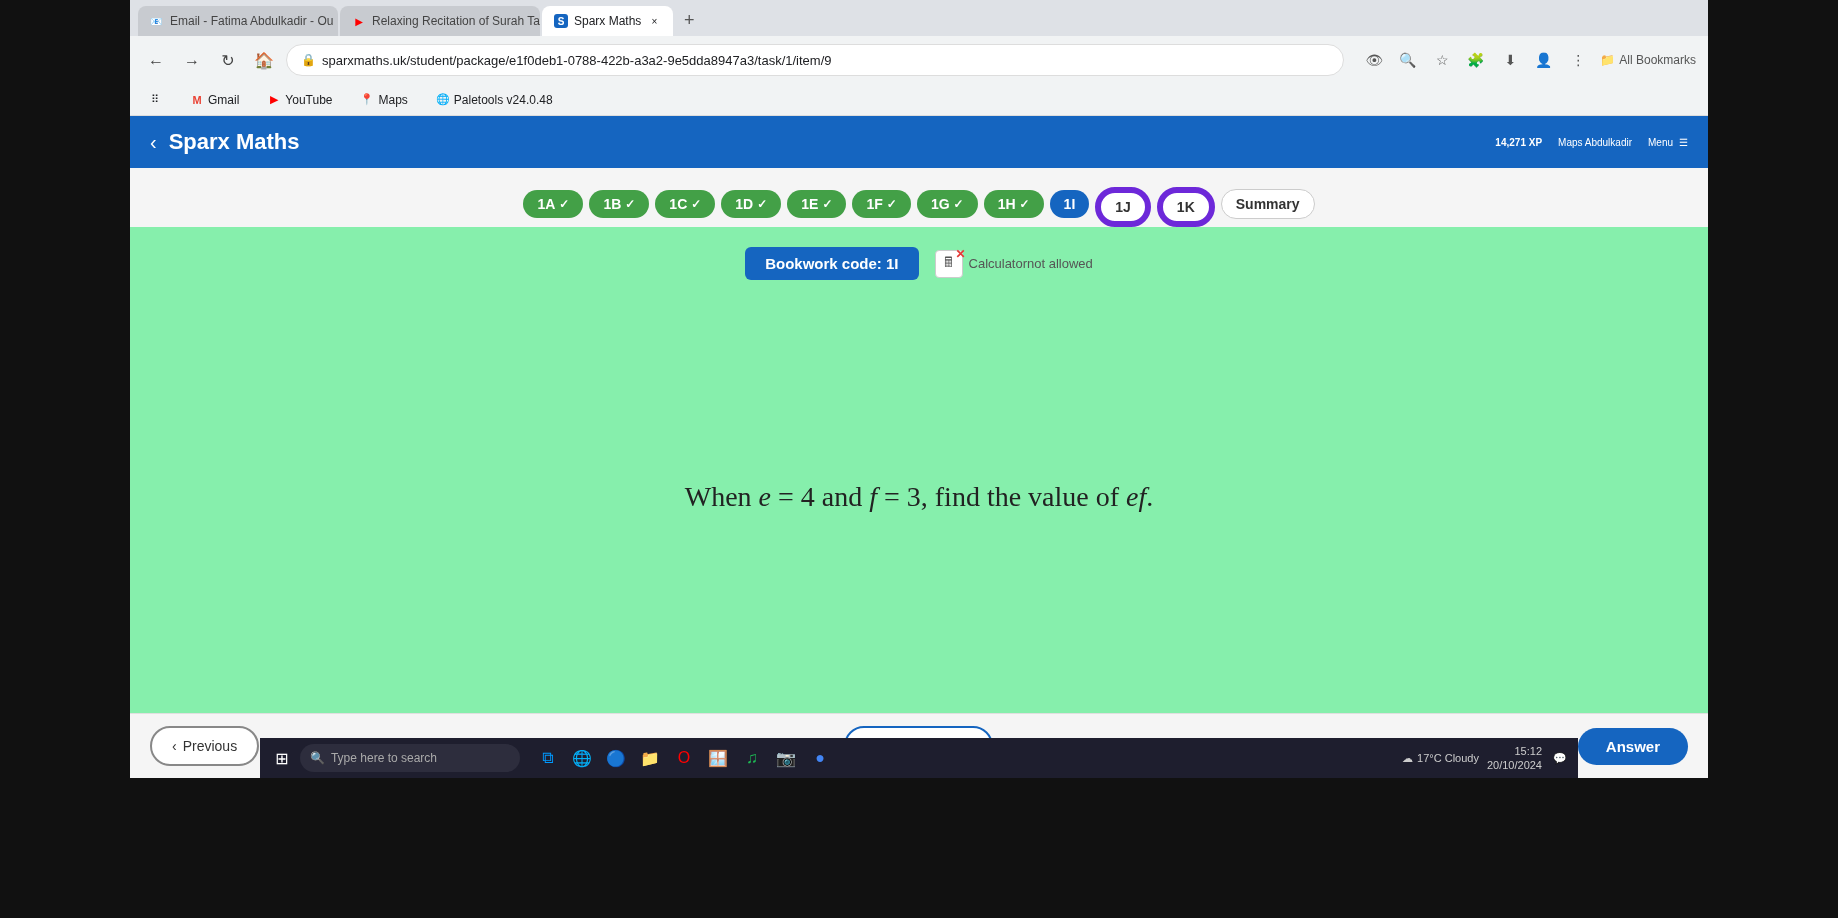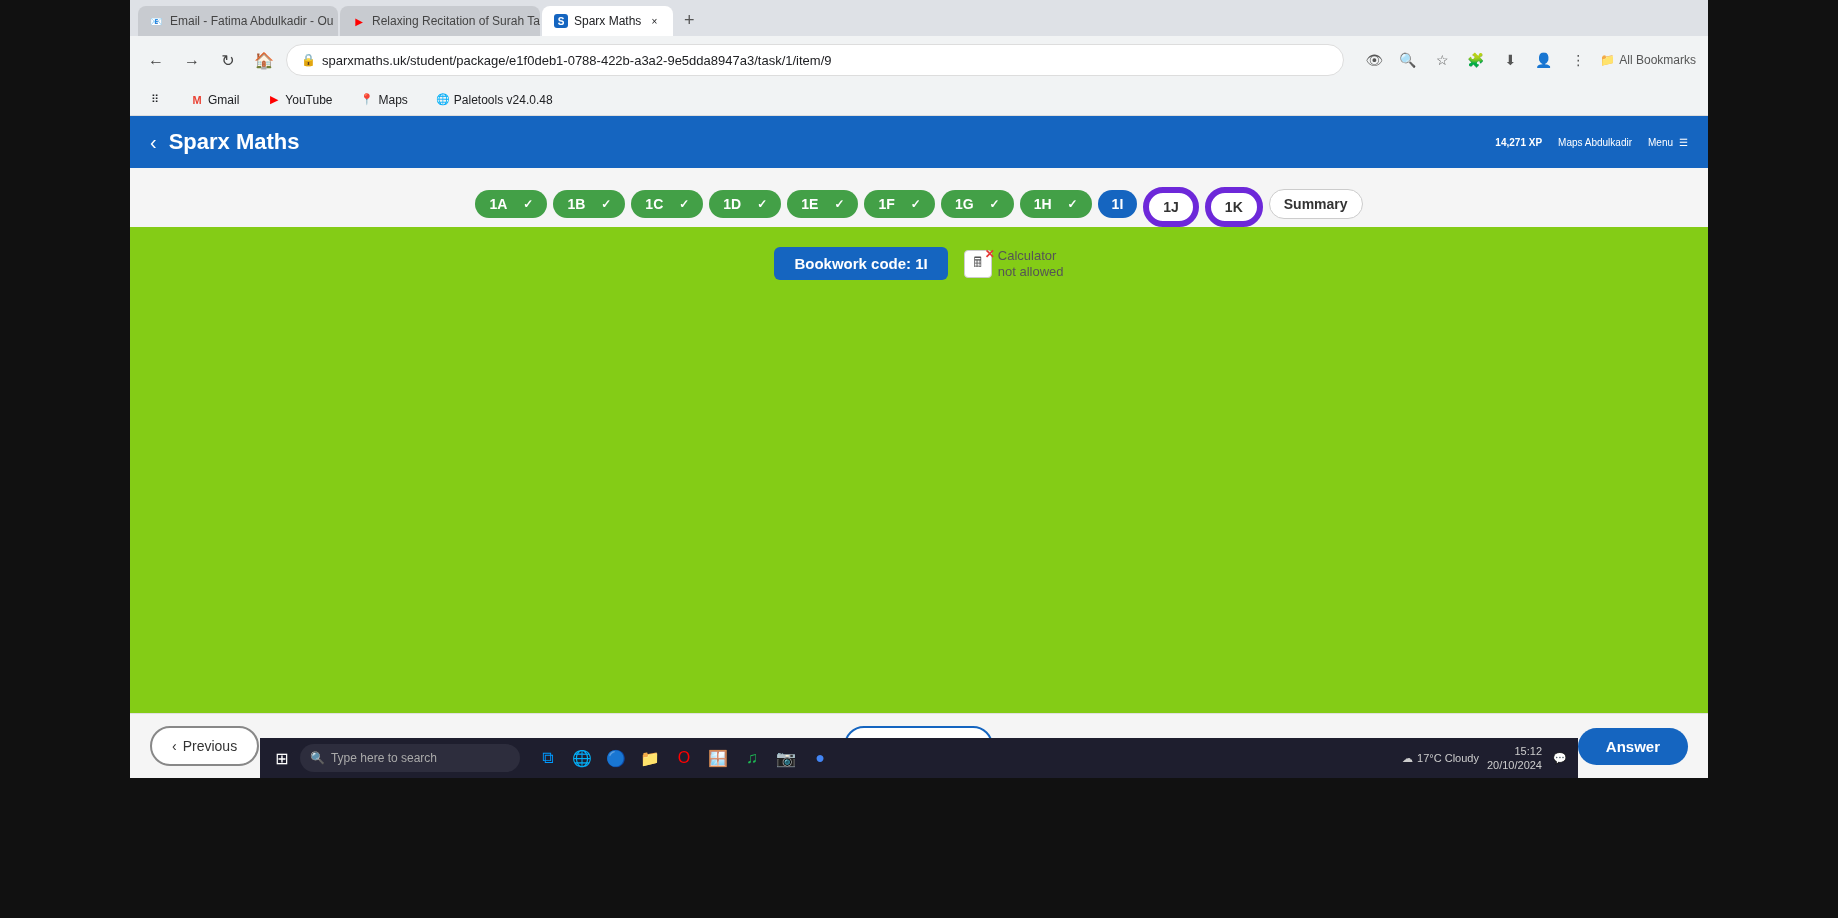--- a/index.html
+++ b/index.html
@@ -280,21 +280,21 @@
     }
 
     .sparx-tab {
       padding: 6px 14px;
       border-radius: 20px;
       font-size: 14px;
       font-weight: bold;
       cursor: pointer;
       display: flex;
       align-items: center;
-      gap: 16px;
+      gap: 4px;
       white-space: nowrap;
     }
 
     .sparx-tab.completed {
       background: #43a047;
       color: #fff;
     }
 
     .sparx-tab.active-current {
       background: #1565c0;
@@ -318,21 +318,21 @@
       font-size: 12px;
     }
 
     
     .sparx-content {
       flex: 1;
       display: flex;
       flex-direction: column;
       align-items: center;
       padding: 20px;
-      background: #84cc16;
+      background: #86efac;
       overflow: hidden;
     }
 
     
     .bookwork-bar {
       display: flex;
       align-items: center;
       gap: 16px;
       margin-bottom: 20px;
     }
@@ -662,27 +662,32 @@
 
         <div class="sparx-content">
 
           <div class="bookwork-bar">
             <div class="bookwork-code">Bookwork code: 1I</div>
             <div class="calculator-info">
               <div class="calc-icon">
                 🖩
                 <span class="calc-x">✕</span>
               </div>
-              <div style="display:flex;flex-direction:column;line-height:1.2;">
+              <div style="display:flex;line-height:1.2;">
                 <span>Calculator</span>
                 <span>not allowed</span>
               </div>
             </div>
           </div>
 
+          <div class="question-area">
+            <div class="question-text">
+              When <i>e</i> = 4 and <i>f</i> = 3, find the value of <i>ef</i>.
+            </div>
+          </div>
 
         </div>
 
         <div class="sparx-bottom">
           <button class="prev-btn">
             <span>‹</span>
             <span>Previous</span>
           </button>
           <button class="watch-video-btn">
             <span>📹</span>

